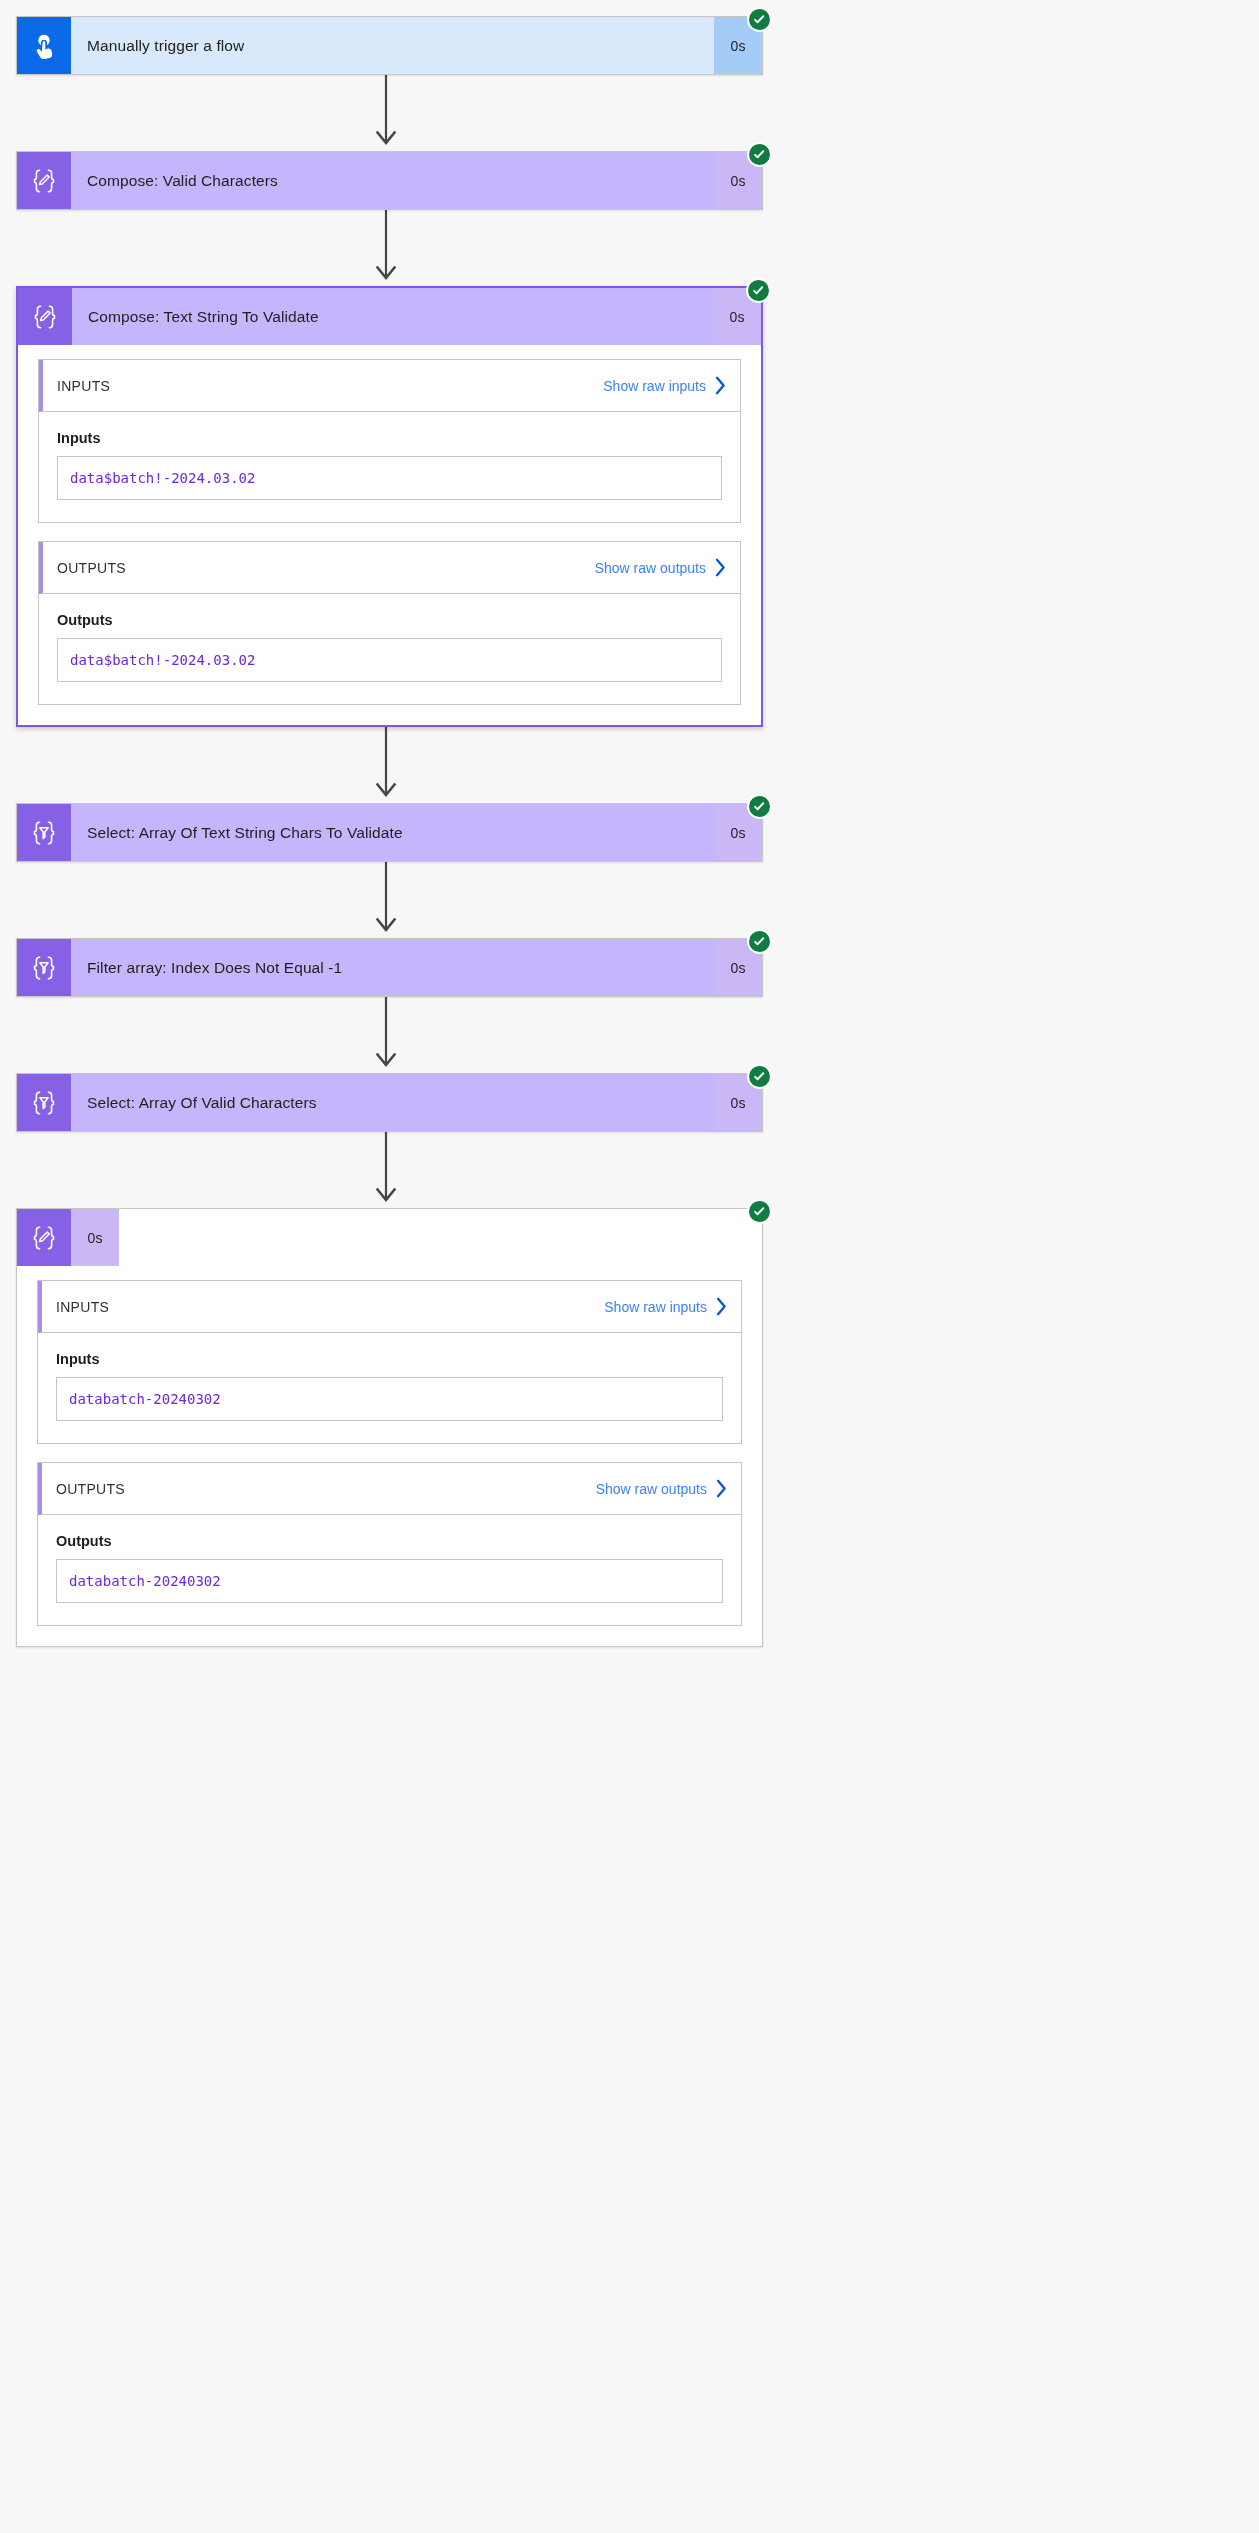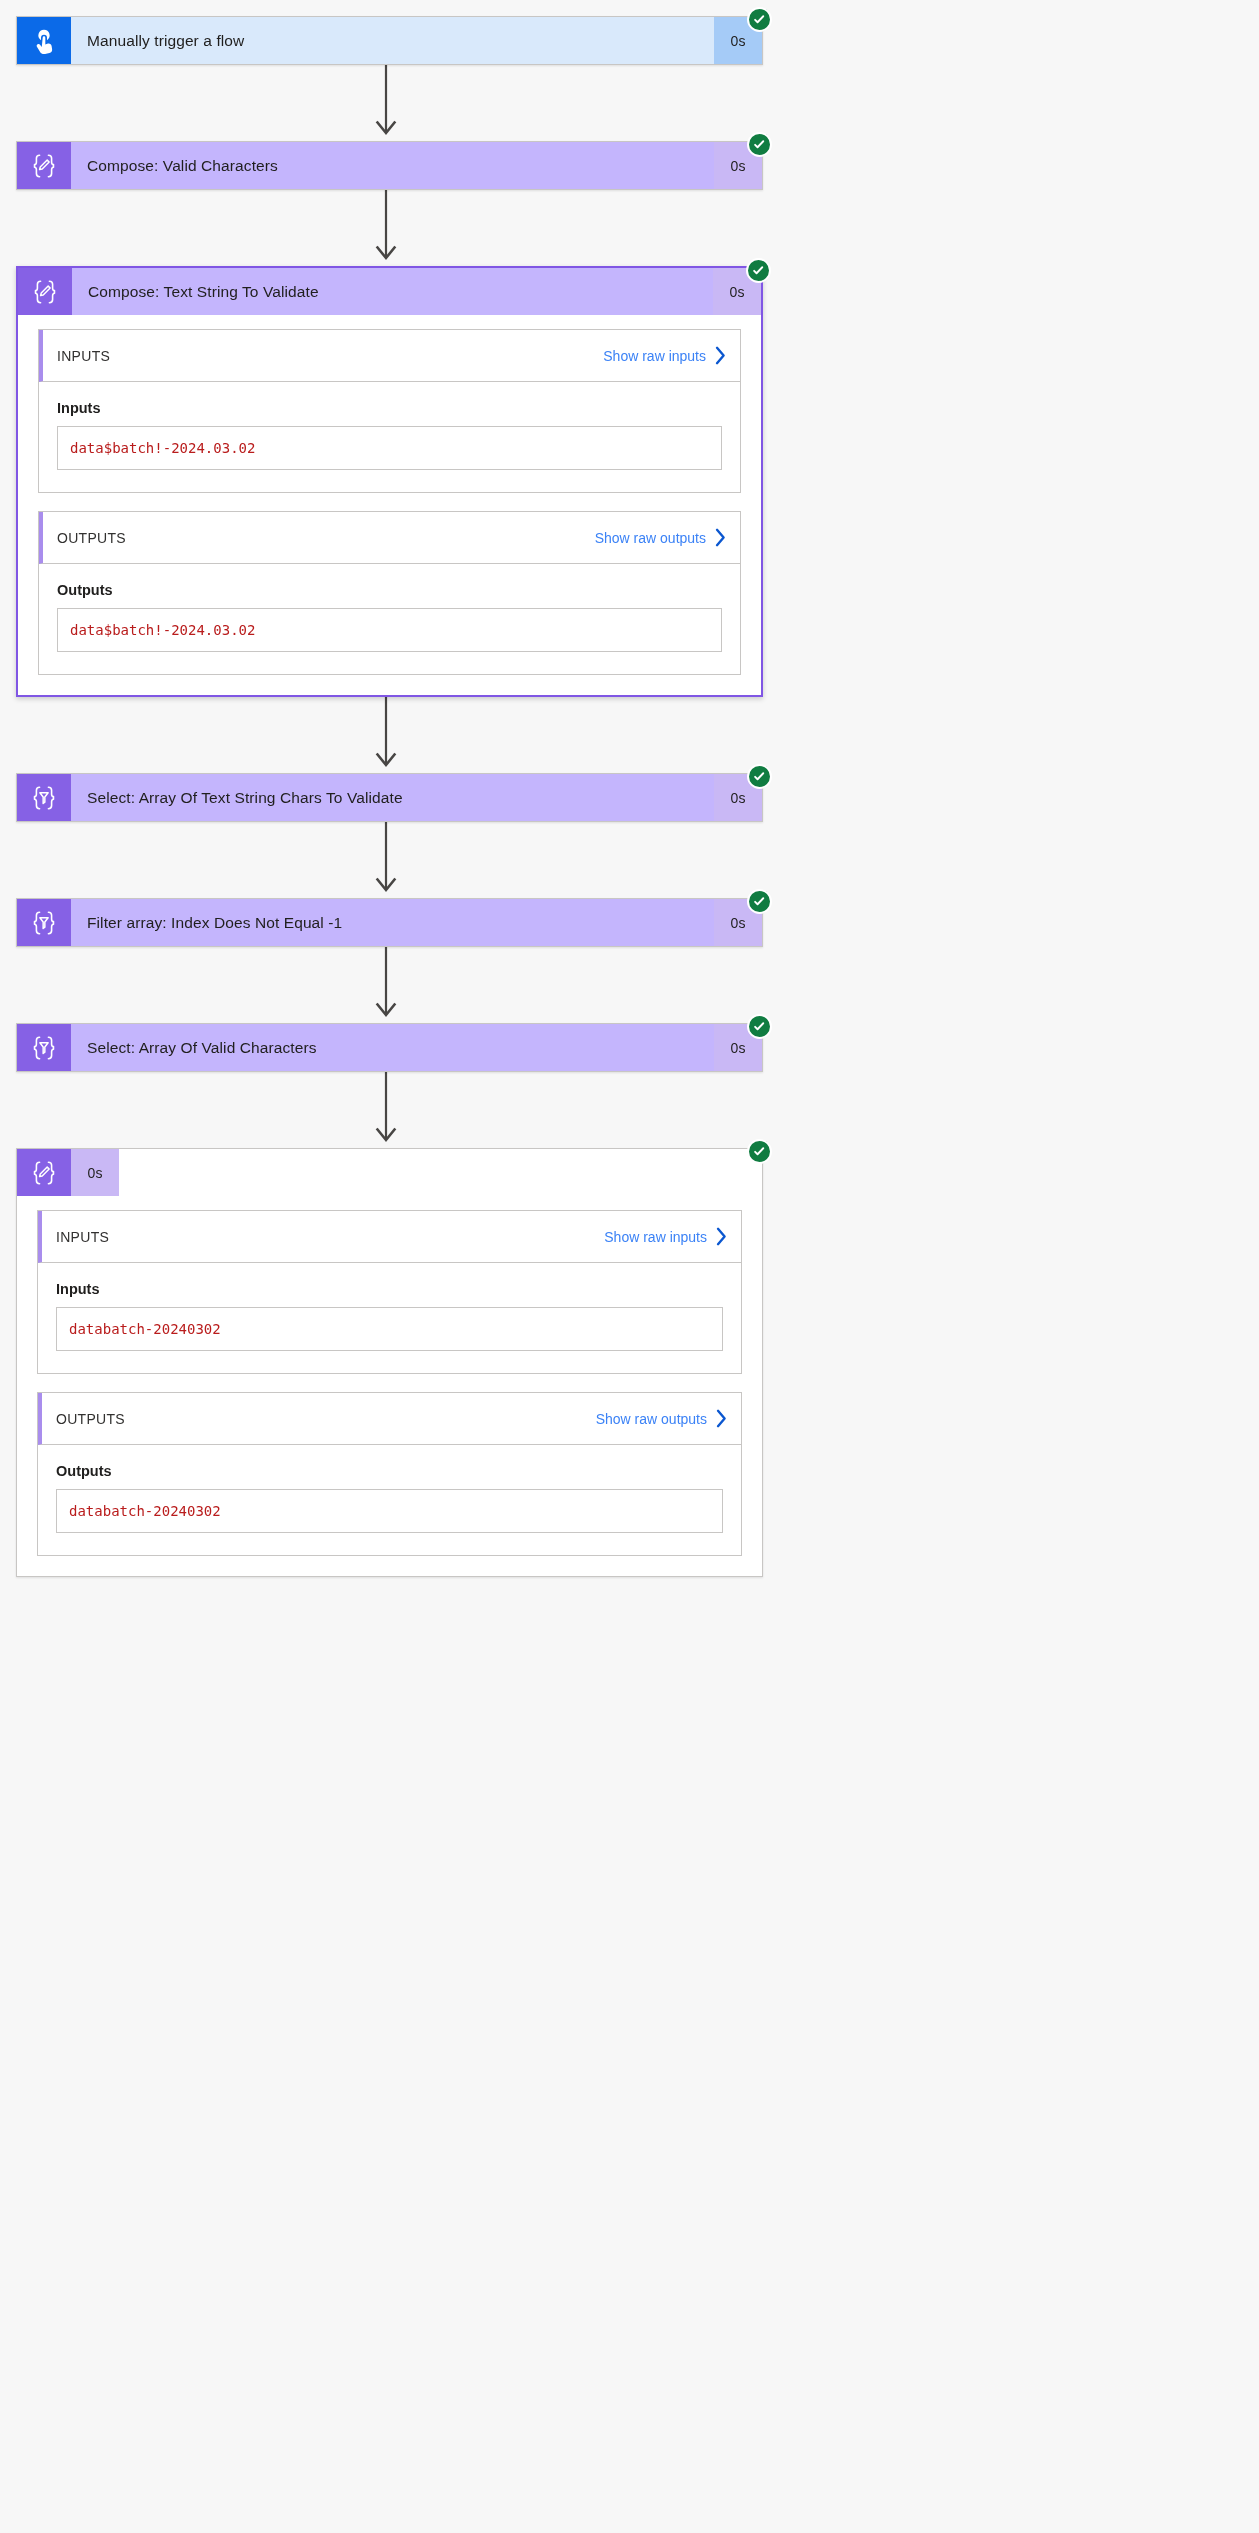--- a/index.html
+++ b/index.html
@@ -30,21 +30,21 @@
   .node-shell {
     position: relative;
     margin: 0 16px;
     background: #ffffff;
     border: 1px solid #c8c6c4;
     box-shadow: 0 1px 2px rgba(0,0,0,.10);
   }
   .node-header {
     display: flex;
     align-items: stretch;
-    height: 47px;
+    height: 57px;
     position: relative;
   }
   .node-icon {
     width: 54px;
     min-width: 54px;
     display: flex;
     align-items: center;
     justify-content: center;
   }
   .node-icon.trigger { background: #0b6ae8; }
@@ -142,21 +142,21 @@
   }
   .io-value-box {
     border: 1px solid #c8c6c4;
     background: #ffffff;
     min-height: 44px;
     display: flex;
     align-items: center;
     padding: 0 12px;
     font-family: "DejaVu Sans Mono", "Liberation Mono", monospace;
     font-size: 14px;
-    color: #b91c1c;
+    color: #6d28d9;
     white-space: pre;
     overflow: hidden;
   }
 </style>
 </head>
 <body>
 
 <div id="page">
   <div class="flow" id="flow">
       <div class="node-wrap">

